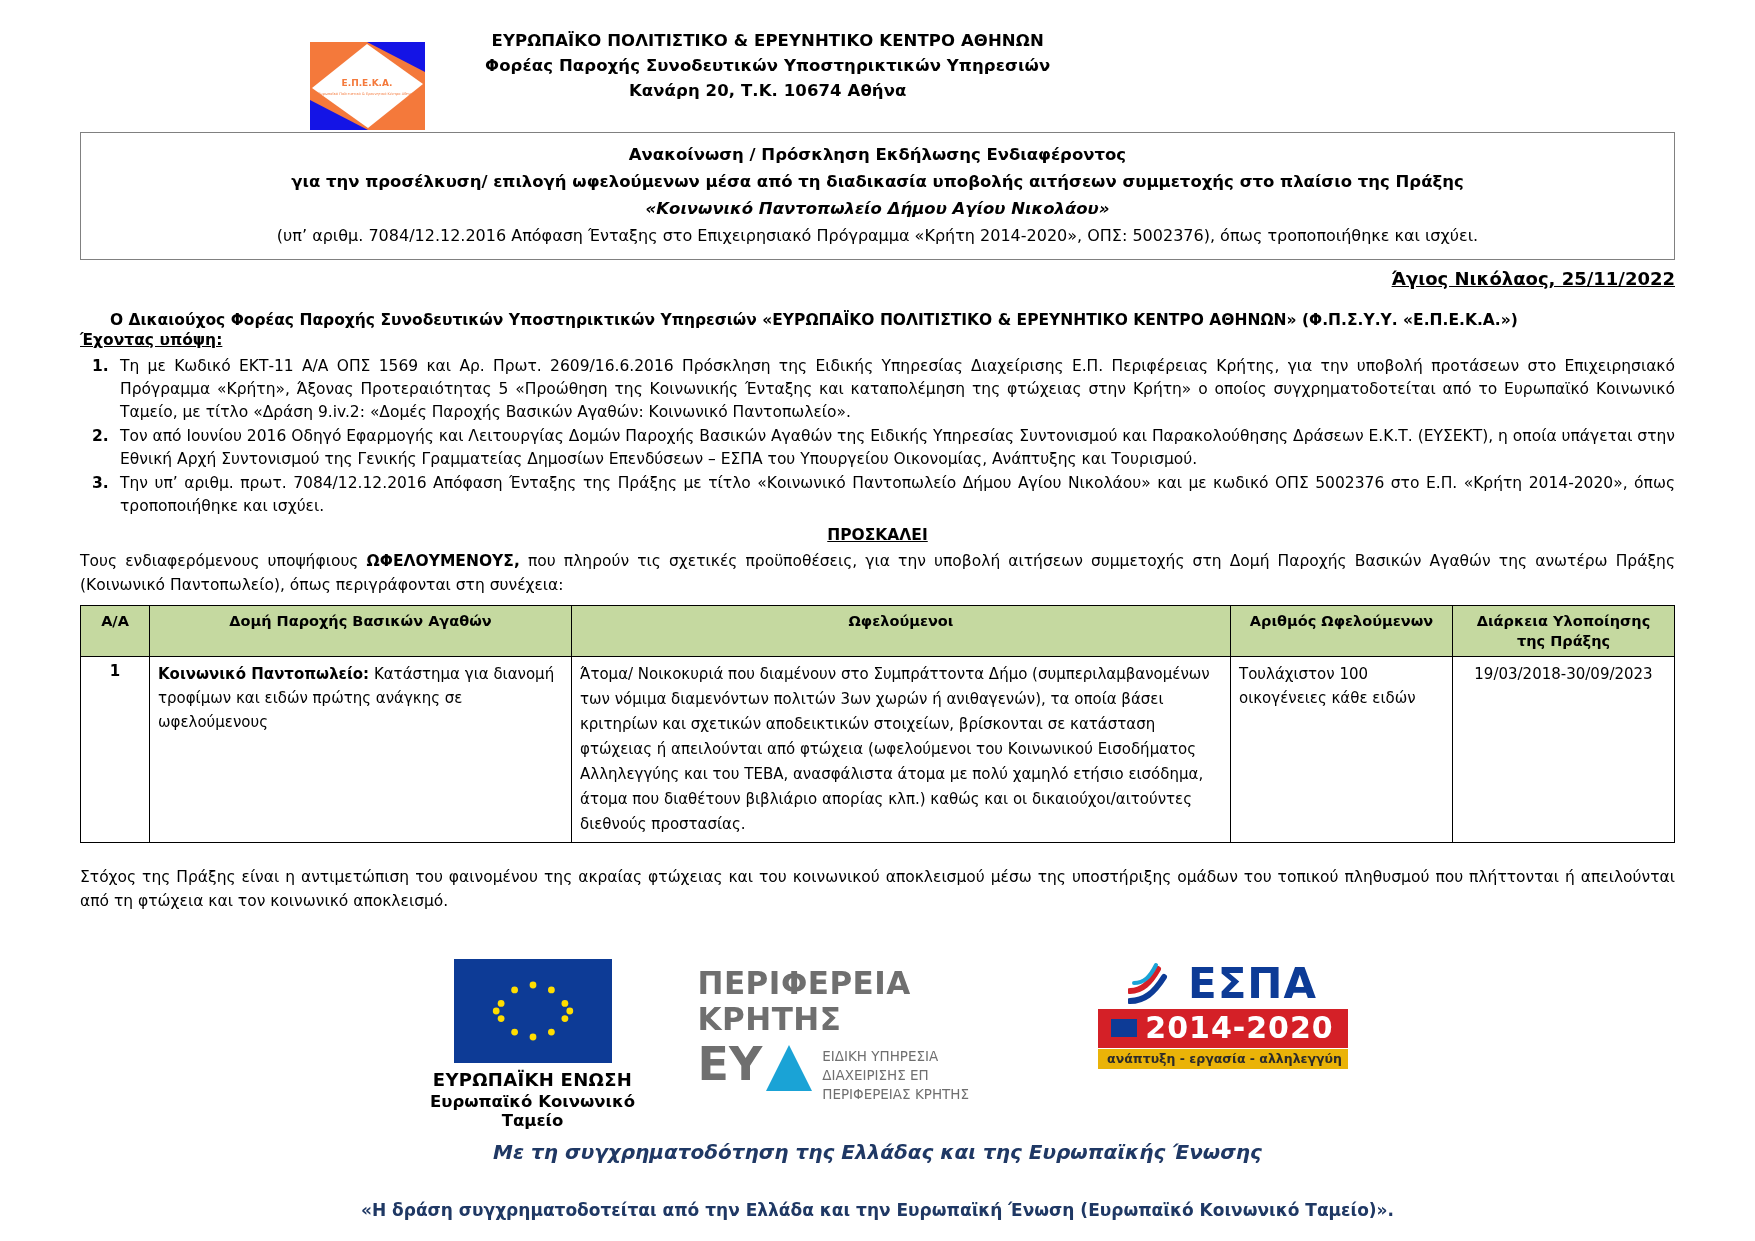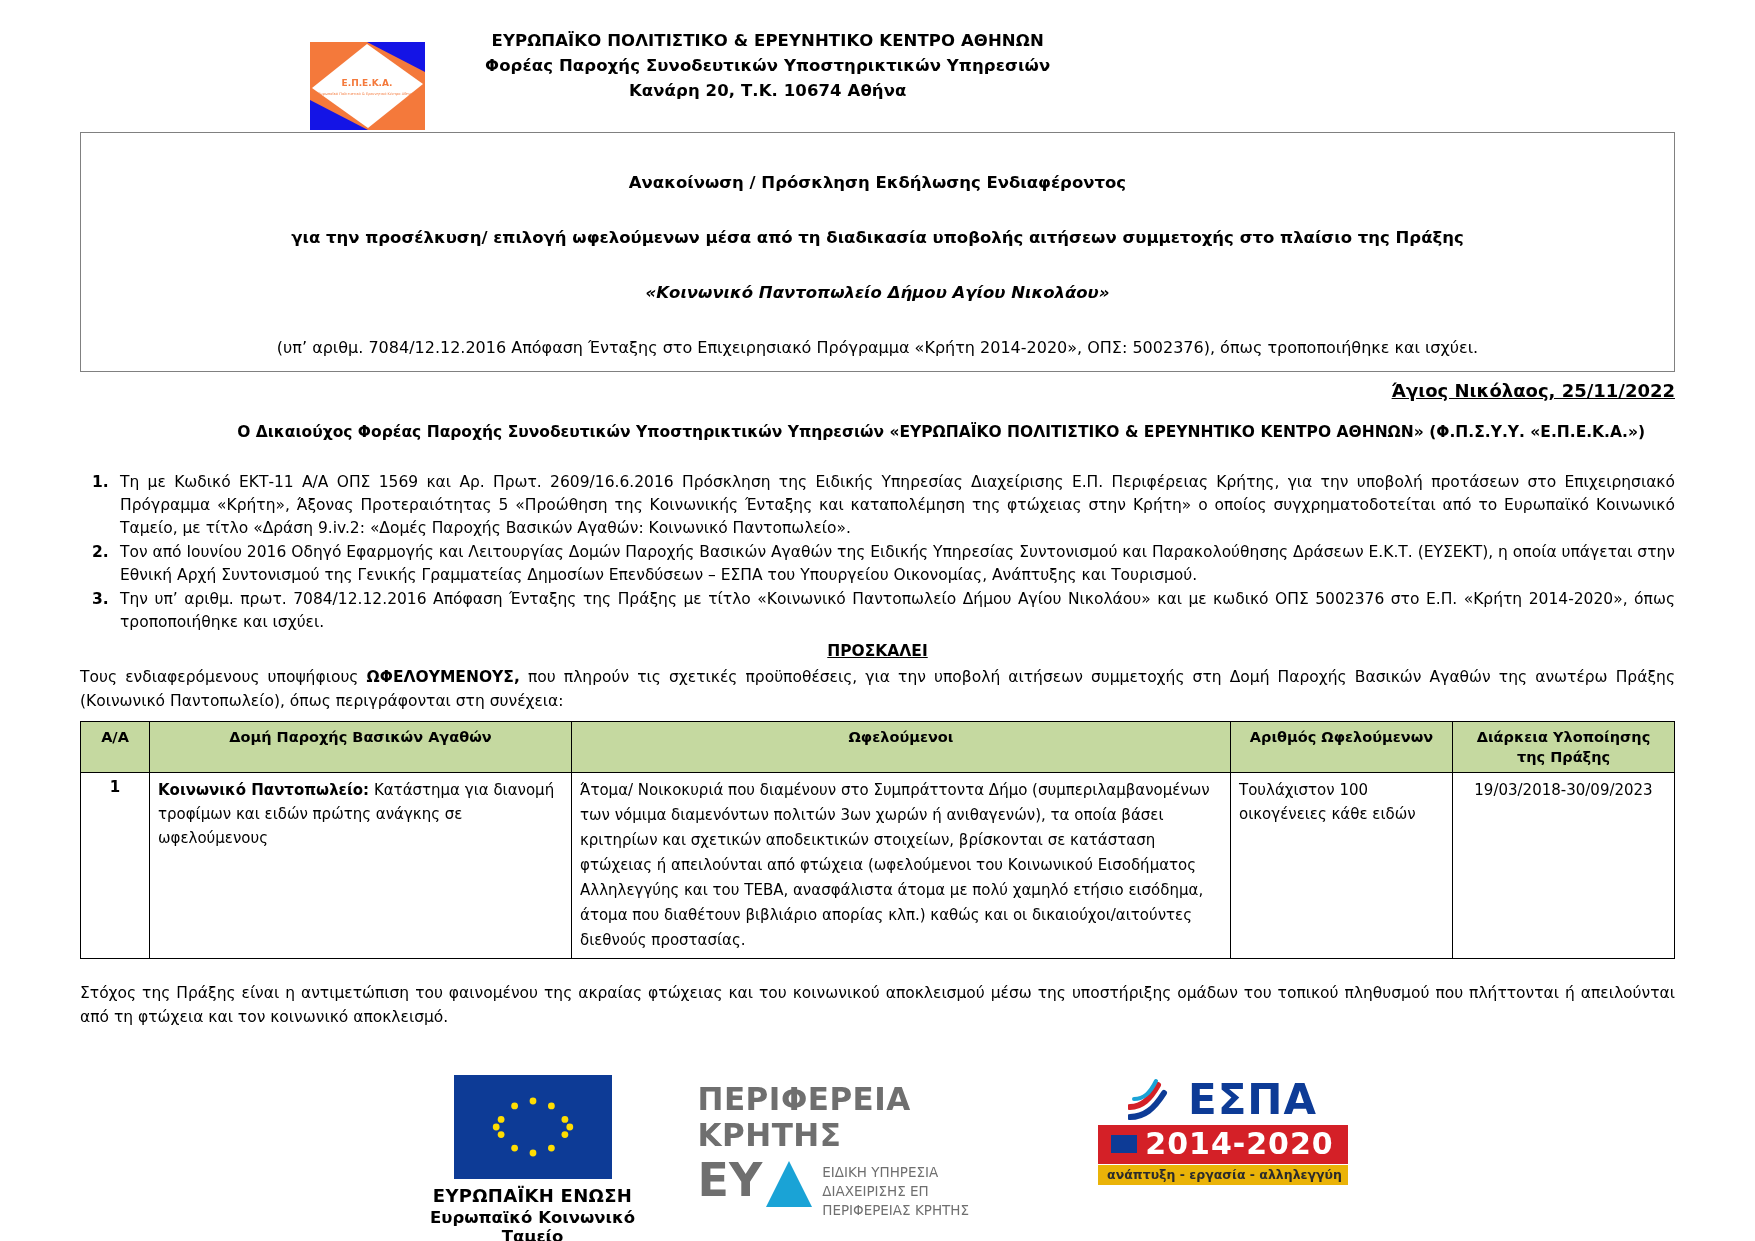--- a/index.html
+++ b/index.html
@@ -63,39 +63,37 @@
   .announce-box {
     border: 1.2px solid #808080;
     margin-top: 10px;
     padding: 8px 14px 10px 14px;
     text-align: center;
   }
   .announce-line {
     font-size: 16.5px;
     line-height: 27px;
     font-weight: bold;
-    margin-top: 28px;
   }
   .announce-line.italic-bold { font-style: italic; }
   .announce-line.normal { font-weight: normal; font-size: 16px; }
 
   .date-line {
     text-align: right;
     font-weight: bold;
     font-size: 18px;
     margin-top: 8px;
     margin-bottom: 20px;
   }
   .date-line span { text-decoration: underline; }
 
   .benef-line {
-    text-align: right;
-    font-weight: bold;
-    font-size: 15.5px;
-    margin-bottom: 28px;
+    text-align: left;
+    font-weight: bold;
+    font-size: 15.5px;
     padding: 0 30px;
     line-height: 22px;
   }
 
   .section-title {
     font-weight: bold;
     font-size: 15.5px;
     text-decoration: underline;
     margin-bottom: 6px;
   }
@@ -292,20 +290,21 @@
     <div class="announce-line">Ανακοίνωση / Πρόσκληση Εκδήλωσης Ενδιαφέροντος</div>
     <div class="announce-line">για την προσέλκυση/ επιλογή ωφελούμενων μέσα από τη διαδικασία υποβολής αιτήσεων συμμετοχής στο πλαίσιο της Πράξης</div>
     <div class="announce-line italic-bold">«Κοινωνικό Παντοπωλείο Δήμου Αγίου Νικολάου»</div>
     <div class="announce-line normal">(υπ’ αριθμ. 7084/12.12.2016 Απόφαση Ένταξης στο Επιχειρησιακό Πρόγραμμα «Κρήτη 2014-2020», ΟΠΣ: 5002376), όπως τροποποιήθηκε και ισχύει.</div>
   </div>
 
   <div class="date-line"><span>Άγιος Νικόλαος, 25/11/2022</span></div>
 
   <div class="benef-line">Ο Δικαιούχος Φορέας Παροχής Συνοδευτικών Υποστηρικτικών Υπηρεσιών «ΕΥΡΩΠΑΪΚΟ ΠΟΛΙΤΙΣΤΙΚΟ &amp; ΕΡΕΥΝΗΤΙΚΟ ΚΕΝΤΡΟ ΑΘΗΝΩΝ» (Φ.Π.Σ.Υ.Υ. «Ε.Π.Ε.Κ.Α.»)</div>
 
+  <div class="section-title">Έχοντας υπόψη:</div>
   <ol class="considerations">
     <li>Τη με Κωδικό ΕΚΤ-11 Α/Α ΟΠΣ 1569 και Αρ. Πρωτ. 2609/16.6.2016 Πρόσκληση της Ειδικής Υπηρεσίας Διαχείρισης Ε.Π. Περιφέρειας Κρήτης, για την υποβολή προτάσεων στο Επιχειρησιακό Πρόγραμμα «Κρήτη», Άξονας Προτεραιότητας 5 «Προώθηση της Κοινωνικής Ένταξης και καταπολέμηση της φτώχειας στην Κρήτη» ο οποίος συγχρηματοδοτείται από το Ευρωπαϊκό Κοινωνικό Ταμείο, με τίτλο «Δράση 9.iv.2: «Δομές Παροχής Βασικών Αγαθών: Κοινωνικό Παντοπωλείο».</li>
     <li>Τον από Ιουνίου 2016 Οδηγό Εφαρμογής και Λειτουργίας Δομών Παροχής Βασικών Αγαθών της Ειδικής Υπηρεσίας Συντονισμού και Παρακολούθησης Δράσεων Ε.Κ.Τ. (ΕΥΣΕΚΤ), η οποία υπάγεται στην Εθνική Αρχή Συντονισμού της Γενικής Γραμματείας Δημοσίων Επενδύσεων – ΕΣΠΑ του Υπουργείου Οικονομίας, Ανάπτυξης και Τουρισμού.</li>
     <li>Την υπ’ αριθμ. πρωτ. 7084/12.12.2016 Απόφαση Ένταξης της Πράξης με τίτλο «Κοινωνικό Παντοπωλείο Δήμου Αγίου Νικολάου» και με κωδικό ΟΠΣ 5002376 στο Ε.Π. «Κρήτη 2014-2020», όπως τροποποιήθηκε και ισχύει.</li>
   </ol>
 
   <div class="proskalei">ΠΡΟΣΚΑΛΕΙ</div>
 
   <div class="intro-para"><span>Τους ενδιαφερόμενους υποψήφιους </span><b>ΩΦΕΛΟΥΜΕΝΟΥΣ,</b><span> που πληρούν τις σχετικές προϋποθέσεις, για την υποβολή αιτήσεων συμμετοχής στη Δομή Παροχής Βασικών Αγαθών της ανωτέρω Πράξης (Κοινωνικό Παντοπωλείο), όπως περιγράφονται στη συνέχεια:</span></div>
 

